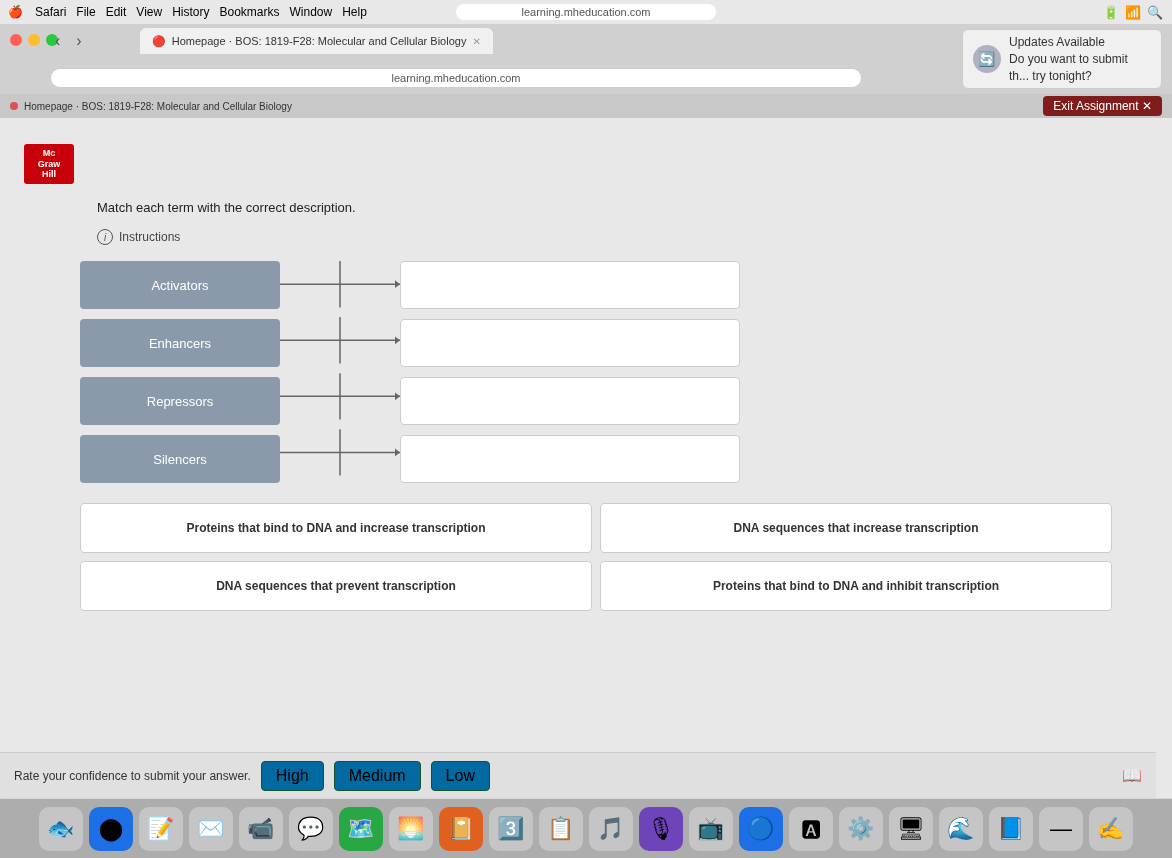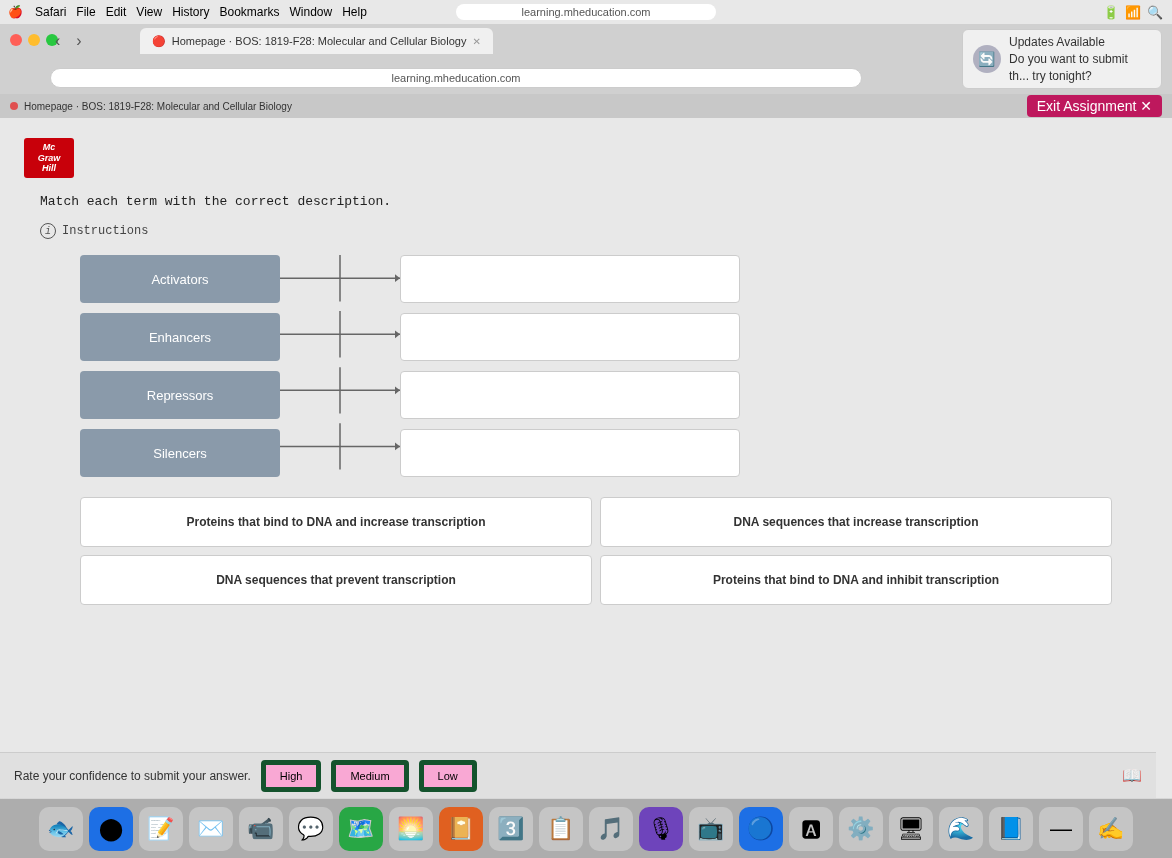--- a/index.html
+++ b/index.html
@@ -149,26 +149,26 @@
       padding: 0 10px;
       font-size: 10px;
       color: #333;
       gap: 6px;
     }
     .breadcrumb-dot {
       width: 8px; height: 8px; border-radius: 50%; background: #e05050; flex-shrink: 0;
     }
     .exit-btn {
       margin-left: auto;
-      background: #be185d;
+      background: #7f1d1d;
       color: white;
       border: none;
       border-radius: 4px;
       padding: 3px 10px;
-      font-size: 14px;
+      font-size: 12px;
       cursor: pointer;
     }
 
     
     .main-content {
       background: #e8e8e8;
       height: calc(858px - 24px - 70px - 24px - 60px);
       overflow-y: auto;
       padding: 0;
     }
@@ -181,23 +181,22 @@
       display: inline-flex;
       align-items: center;
       justify-content: center;
       margin: 8px 12px;
       border-radius: 3px;
       float: left;
     }
     .mgh-text { color: white; font-size: 9px; font-weight: bold; line-height: 1.2; text-align: center; }
 
     .instruction-area {
-      padding: 8px 60px 0 40px;
+      padding: 8px 60px 0 97px;
       clear: both;
-      font-family: Liberation Mono, monospace;
     }
     .match-instruction {
       font-size: 13px;
       color: #222;
       margin-bottom: 14px;
     }
 
     .instructions-toggle {
       display: flex;
       align-items: center;
@@ -301,25 +300,25 @@
       height: 46px;
       display: flex;
       align-items: center;
       padding: 0 14px;
       gap: 10px;
       border-top: 1px solid #ccc;
       z-index: 50;
     }
     .confidence-label { font-size: 12px; color: #333; }
     .confidence-btn {
-      background: #f9a8d4;
-      border: 5px solid #14532d;
+      background: #0369a1;
+      border: 1px solid #14532d;
       border-radius: 4px;
       padding: 5px 14px;
-      font-size: 11px;
+      font-size: 16px;
       cursor: pointer;
     }
     .book-icon {
       margin-left: auto;
       font-size: 16px;
       color: #555;
     }
 
     
     .dock {
@@ -406,21 +405,21 @@
 </div>
 
 <div class="breadcrumb-bar">
   <div class="breadcrumb-dot"></div>
   <span>Homepage · BOS: 1819-F28: Molecular and Cellular Biology</span>
   <button class="exit-btn">Exit Assignment ✕</button>
 </div>
 
 <div class="main-content">
 
-  <div style="display: flex; align-items: center; padding: 12px 12px 0; font-style: italic;">
+  <div style="display: flex; align-items: center; padding: 18px 12px 0;">
     <div class="mgh-header">
       <div class="mgh-text">Mc<br>Graw<br>Hill</div>
     </div>
   </div>
 
   <div class="instruction-area">
     <div class="match-instruction">Match each term with the correct description.</div>
 
     <div class="instructions-toggle">
       <div class="info-icon">i</div>

